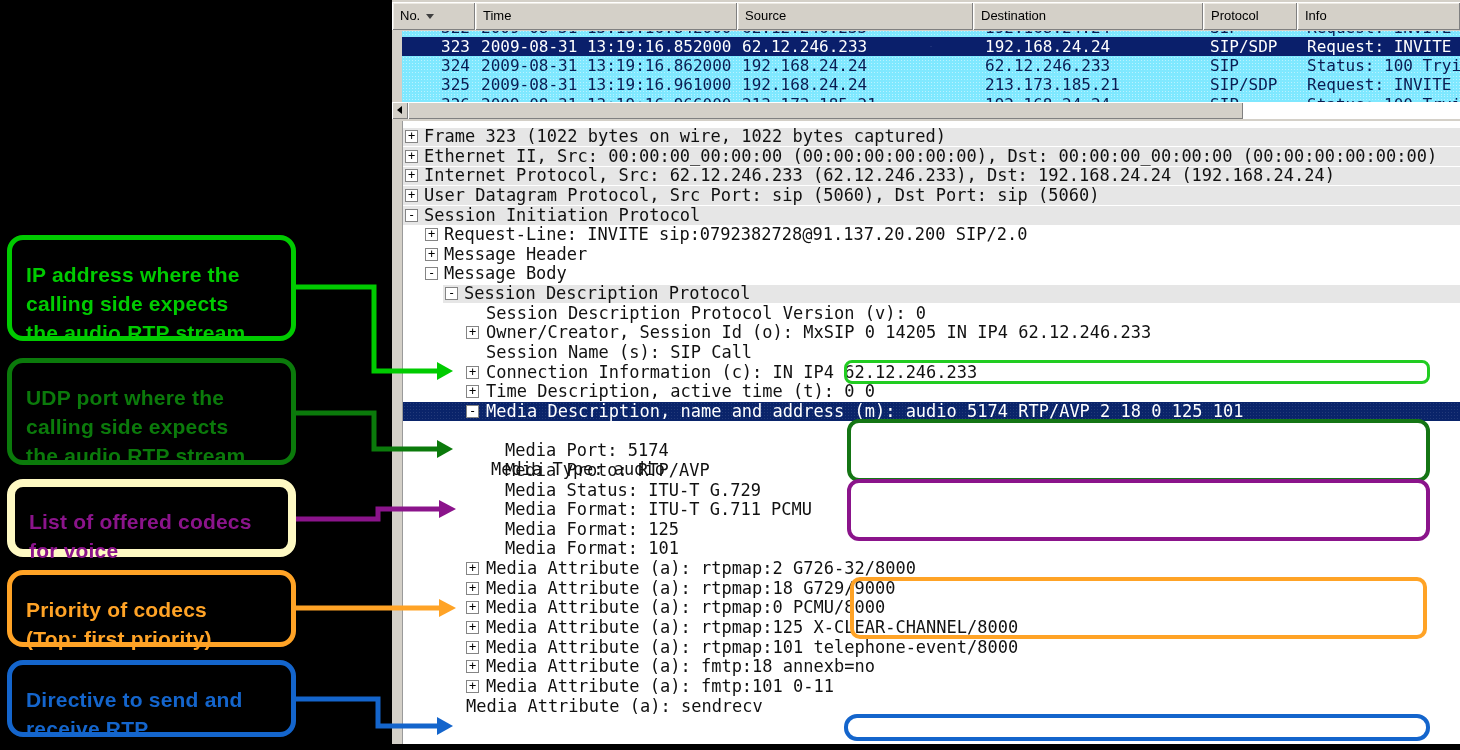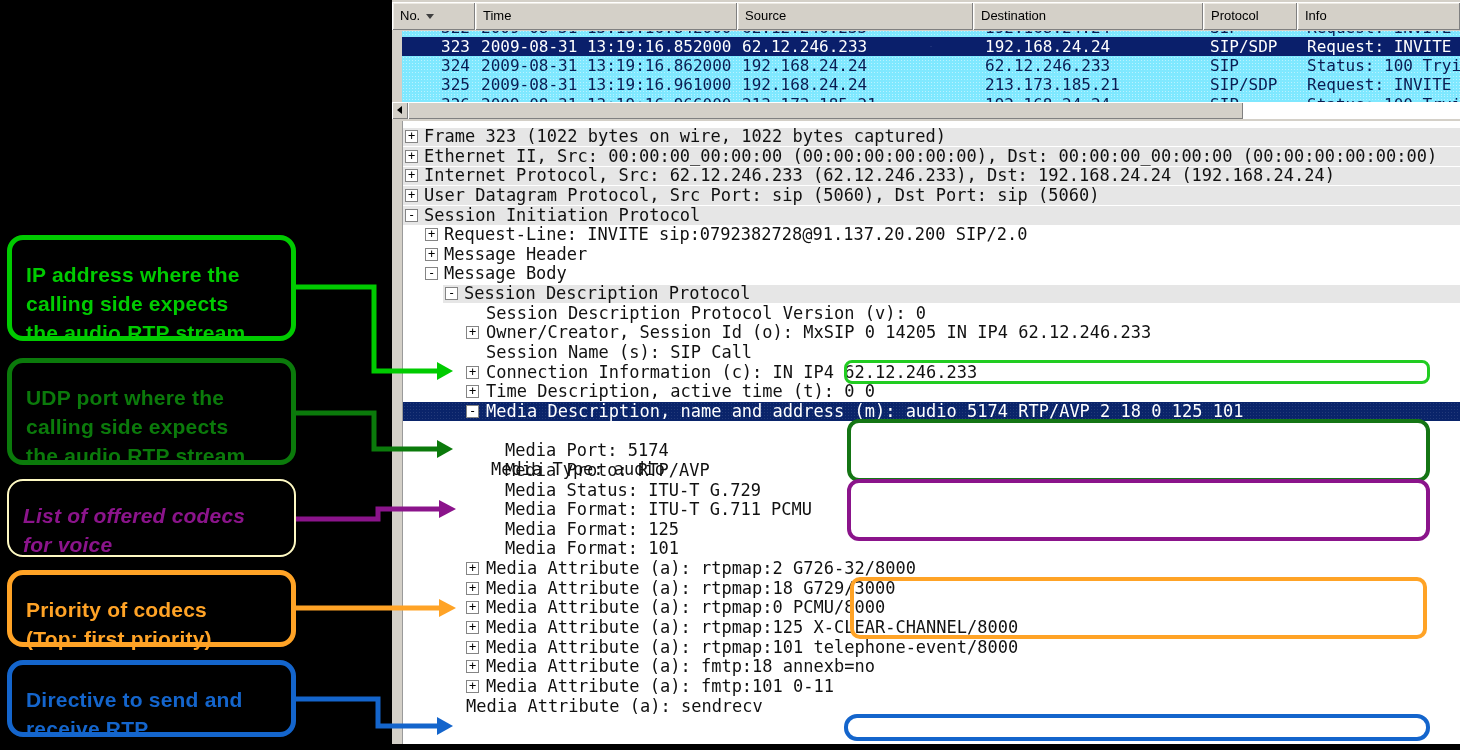--- a/index.html
+++ b/index.html
@@ -60,21 +60,21 @@
   .hl-codec{left:455px;top:479px;width:583px;height:62px;border:4px solid #8B148B;border-radius:12px;}
   .hl-prio {left:458px;top:577px;width:577px;height:62px;border:4px solid #FFA326;border-radius:10px;}
   .hl-sdrc {left:452px;top:714px;width:586px;height:27px;border:4px solid #1465CC;border-radius:13px;}
 
   
   .callout{position:absolute;left:7px;width:289px;box-sizing:border-box;border-radius:16px;
         padding:20px 10px 10px 14px;background:#000;font-weight:bold;font-size:21px;line-height:29px;
         white-space:pre-line;z-index:2;letter-spacing:.2px;}
   .co-ip  {top:235px;height:106px;border:5px solid #00CB00;color:#00CB00;}
   .co-udp {top:358px;height:107px;border:5px solid #0B7A0B;color:#0B7A0B;}
-  .co-list{top:479px;height:78px; border:2px solid #fef9c3;color:#8B148B;font-style:italic;}
+  .co-list{top:479px;height:78px; border:8px solid #fef9c3;color:#8B148B;}
   .co-prio{top:570px;height:77px; border:5px solid #FFA326;color:#FFA326;}
   .co-dir {top:660px;height:77px; border:5px solid #1465CC;color:#1465CC;}
 
   svg.connect{position:absolute;left:0;top:0;z-index:4;pointer-events:none;}
 </style>
 </head>
 <body>
 
 <div id="canvas">
 
@@ -223,21 +223,21 @@
         </div>
         <div class="trow">
           <span class="ttext" style="left: 113px;">Media Format: 101</span>
         </div>
         <div class="trow">
           <span class="exp" style="left: 74px;">+</span>
           <span class="ttext" style="left: 94px;">Media Attribute (a): rtpmap:2 G726-32/8000</span>
         </div>
         <div class="trow">
           <span class="exp" style="left: 74px;">+</span>
-          <span class="ttext" style="left: 94px;">Media Attribute (a): rtpmap:18 G729/3000</span>
+          <span class="ttext" style="left: 94px;">Media Attribute (a): rtpmap:18 G729/9000</span>
         </div>
         <div class="trow">
           <span class="exp" style="left: 74px;">+</span>
           <span class="ttext" style="left: 94px;">Media Attribute (a): rtpmap:0 PCMU/8000</span>
         </div>
         <div class="trow">
           <span class="exp" style="left: 74px;">+</span>
           <span class="ttext" style="left: 94px;">Media Attribute (a): rtpmap:125 X-CLEAR-CHANNEL/8000</span>
         </div>
         <div class="trow">

